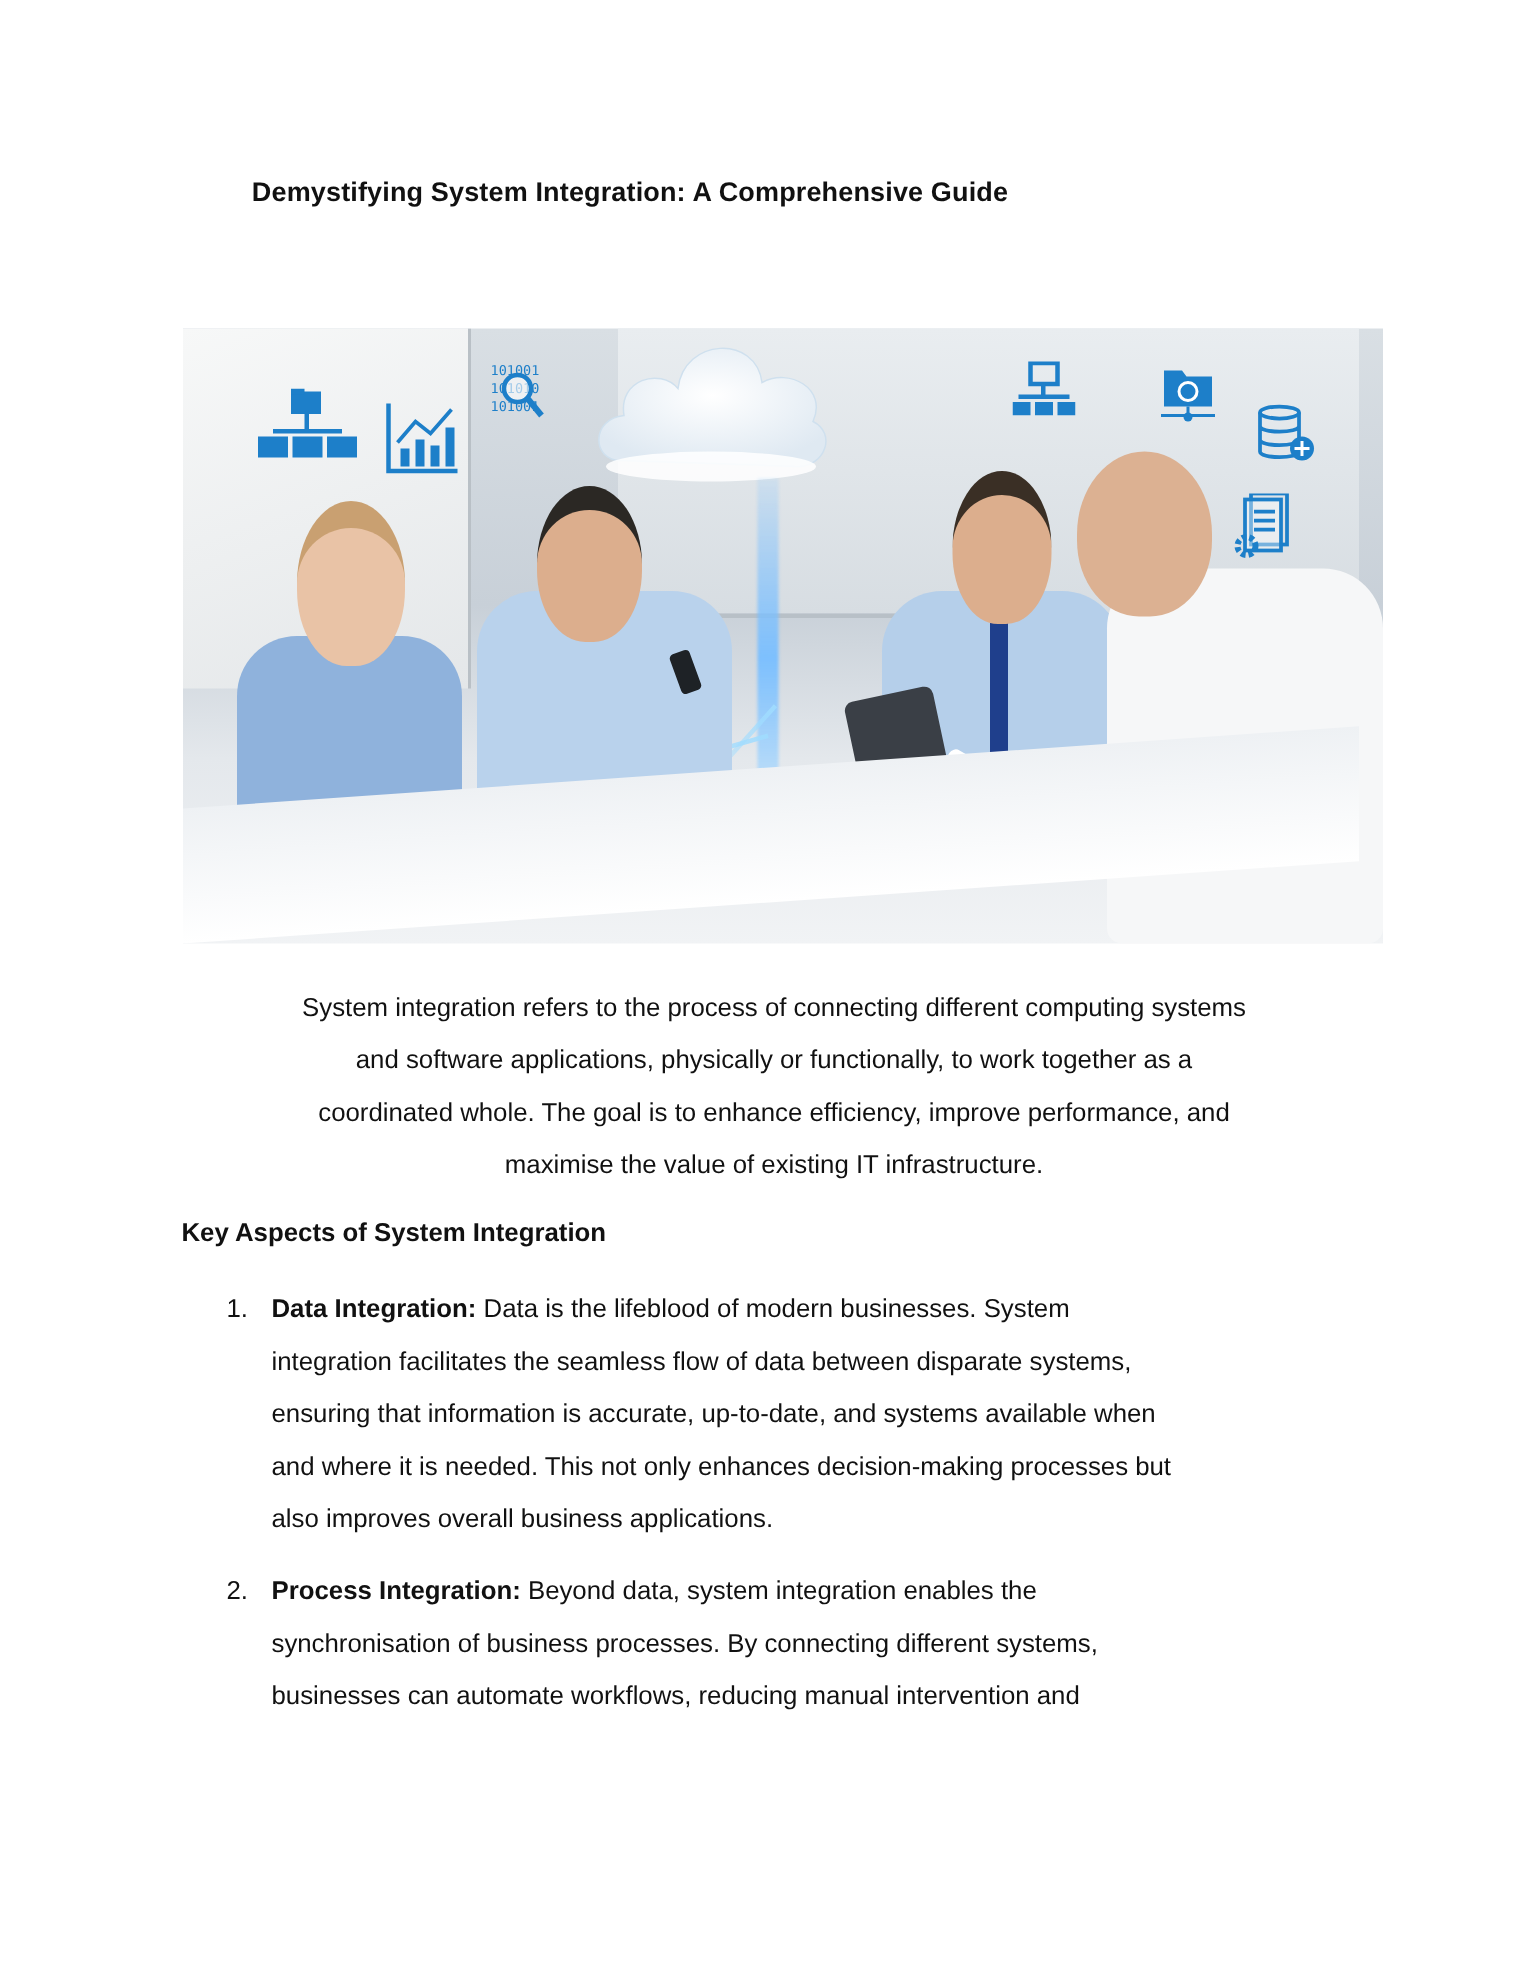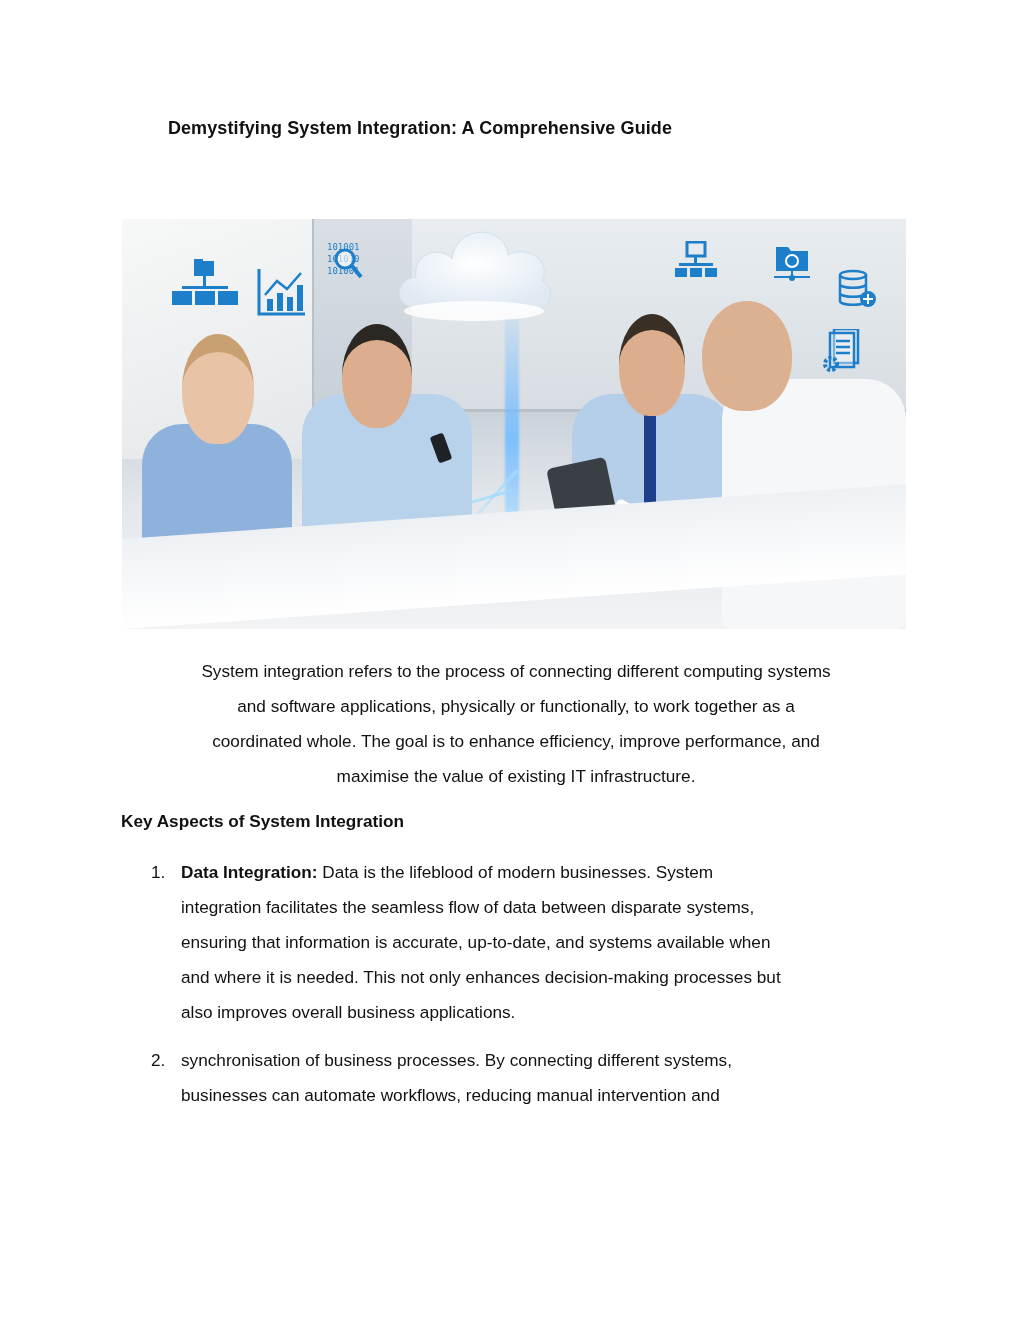--- a/index.html
+++ b/index.html
@@ -9,20 +9,21 @@
     color: #111111;
   }
   .title {
     position: absolute; top: 118px; left: 0; width: 840px;
     text-align: center; font-size: 18px; font-weight: bold; letter-spacing: 0.1px;
   }
   .hero {
     position: absolute; left: 122px; top: 219px; width: 784px; height: 410px;
     overflow: hidden;
     background: linear-gradient(180deg, #d9dfe4 0%, #c8d0d8 45%, #e4e8ec 70%, #f1f3f5 100%);
+    padding-left: 16px;
   }
   .board {
     position: absolute; left: 0; top: 0; width: 190px; height: 240px;
     background: linear-gradient(160deg, #f7f8f8, #e4e7e9);
     border-right: 2px solid #b9c0c6;
   }
   .screen {
     position: absolute; left: 290px; top: 0; width: 494px; height: 190px;
     background: linear-gradient(180deg, #e9edf0, #d7dde2);
     border-bottom: 3px solid #b8c0c7;
@@ -173,16 +174,17 @@
     <div>integration facilitates the seamless flow of data between disparate systems,</div>
     <div>ensuring that information is accurate, up-to-date, and systems available when</div>
     <div>and where it is needed. This not only enhances decision-making processes but</div>
     <div>also improves overall business applications.</div>
   </div>
 </div>
 
 <div class="list-item" style="top:1043px;">
   <span class="num">2.</span>
   <div class="li-text">
+    <div><b>Process Integration:</b><span> Beyond data, system integration enables the</span></div>
     <div>synchronisation of business processes. By connecting different systems,</div>
     <div>businesses can automate workflows, reducing manual intervention and</div>
   </div>
 </div>
 
 </body></html>

